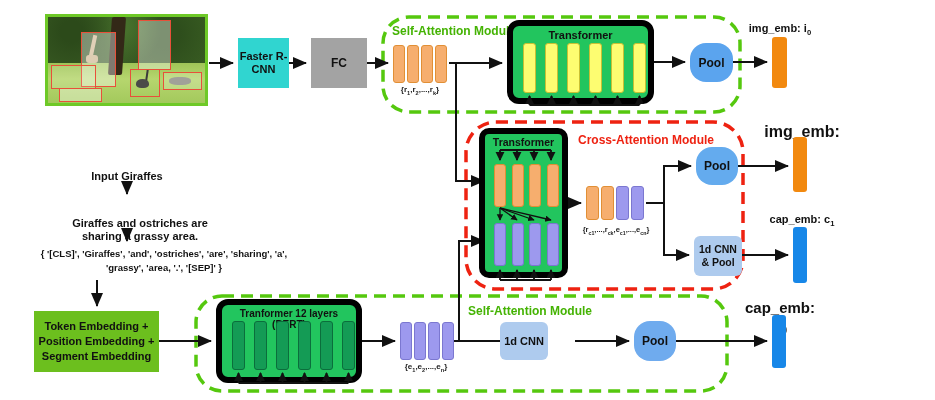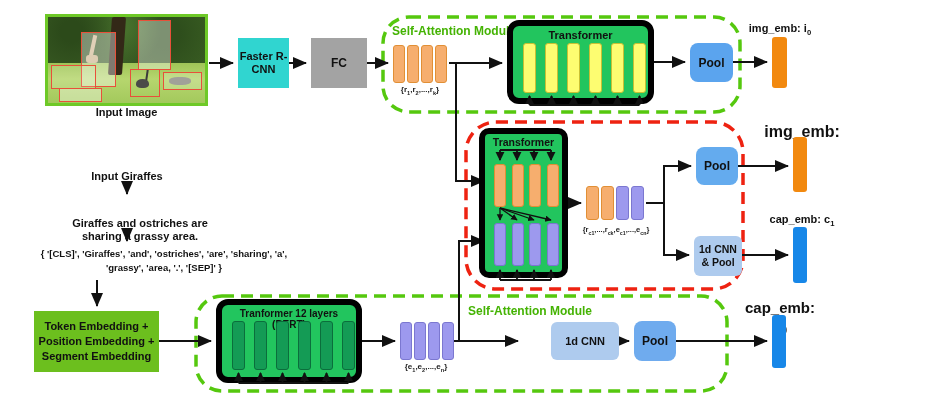--- a/index.html
+++ b/index.html
@@ -22,26 +22,26 @@
   .obody{left:88px;top:62px;width:13px;height:9px;background:#4a4a48;border-radius:50% 50% 40% 40%;}
   .oneck{left:98px;top:52px;width:2px;height:12px;background:#3c3c3a;transform:rotate(8deg);}
   .aright{left:121px;top:60px;width:22px;height:8px;background:#8a8a80;border-radius:40%;}
   .bbox{border:1.5px solid #e8503a;}
   
   .blk{display:flex;align-items:center;justify-content:center;text-align:center;
        font-weight:bold;box-sizing:border-box;}
   .rcnn{left:238px;top:38px;width:51px;height:50px;background:#30d5d0;font-size:11px;line-height:1.15;}
   .fc{left:311px;top:38px;width:56px;height:50px;background:#a3a3a3;font-size:12px;}
   .tokbox{left:34px;top:311px;width:125px;height:61px;background:#6cbf1e;font-size:11px;line-height:1.35;padding:0 4px;}
-  .pool{background:#5ba4ee;border-radius:8px;font-size:12px;}
+  .pool{background:#5ba4ee;border-radius:16px;font-size:12px;}
   .pool-top{left:690px;top:43px;width:43px;height:39px;}
   .pool-x{left:696px;top:147px;width:42px;height:38px;background:#64abee;}
   .pool-b{left:634px;top:321px;width:42px;height:40px;background:#6fabee;}
   .cnnpool{left:694px;top:236px;width:48px;height:40px;background:#aecbee;border-radius:6px;font-size:10.5px;line-height:1.2;}
-  .cnn1d{left:551px;top:322px;width:68px;height:38px;background:#aecbee;border-radius:6px;font-size:11px;}
+  .cnn1d{left:500px;top:322px;width:48px;height:38px;background:#aecbee;border-radius:6px;font-size:11px;}
   
   .tfbox{background:#22c55e;border:6px solid #000000;border-radius:12px;box-sizing:border-box;}
   .tf-top{left:507px;top:20px;width:147px;height:84px;}
   .tf-x{left:479px;top:128px;width:89px;height:150px;border-radius:10px;}
   .tf-bert{left:216px;top:299px;width:146px;height:84px;}
   .tftitle{width:100%;text-align:center;font-weight:bold;}
   .barrow{display:flex;}
   .bar{box-sizing:border-box;border-radius:3px;}
   .bar-y{width:13px;height:50px;background:#fdfd71;border:1.5px solid #c9c033;margin-right:9px;}
   .bar-g{width:13px;height:49px;background:#149b55;border:1.5px solid #0b6e3c;margin-right:9px;}
@@ -115,21 +115,20 @@
     <div class="abs oneck"></div>
     <div class="abs obody"></div>
     <div class="abs aright"></div>
     <div class="abs bbox" style="left:33px;top:15px;width:33px;height:53px;background:rgba(255,255,255,.38)"></div>
     <div class="abs bbox" style="left:90px;top:3px;width:31px;height:48px;background:rgba(255,255,255,.38)"></div>
     <div class="abs bbox" style="left:3px;top:48px;width:43px;height:22px;background:rgba(255,255,255,.15)"></div>
     <div class="abs bbox" style="left:11px;top:71px;width:41px;height:12px;background:rgba(255,255,255,.38)"></div>
     <div class="abs bbox" style="left:82px;top:52px;width:28px;height:26px;"></div>
     <div class="abs bbox" style="left:115px;top:55px;width:37px;height:16px;background:rgba(255,255,255,.2)"></div>
   </div>
-  <div class="abs lbl" style="left:45px;top:106px;width:163px;font-size:11px;">Input Image</div>
 
   <div class="abs blk rcnn">Faster R-CNN</div>
   <div class="abs blk fc">FC</div>
 
   <div class="abs modlbl-g" style="left:392px;top:24px;">Self-Attention Module</div>
 
   <div class="abs barrow" style="left:393px;top:45px;">
     <div class="bar bar-o"></div>
     <div class="bar bar-o"></div>
     <div class="bar bar-o"></div>
@@ -158,20 +157,21 @@
           <path d="M126.5,14 V5" marker-end="url(#arrow-s)"></path>
       </g>
     </svg>
   </div>
 
   <div class="abs blk pool pool-top">Pool</div>
 
   <div class="abs lbl" style="left:740px;top:22px;width:80px;font-size:11px;">img_emb: i<sub>0</sub></div>
   <div class="abs emb emb-o" style="left:772px;top:37px;width:15px;height:51px;"></div>
 
+  <div class="abs modlbl-r" style="left:578px;top:133px;">Cross-Attention Module</div>
 
   <div class="abs tfbox tf-x">
     <div class="abs tftitle" style="left:0;top:2px;font-size:10.5px;">Transformer</div>
     <svg class="abs" style="left:0;top:13px" width="89" height="17">
       <g stroke="#111" stroke-width="1.8" fill="none">
         <path d="M15,3 H66"></path>
         <path d="M15,3 V13" marker-end="url(#arrow-s)"></path>
           <path d="M32,3 V13" marker-end="url(#arrow-s)"></path>
         <path d="M49,3 V13" marker-end="url(#arrow-s)"></path>
           <path d="M66,3 V13" marker-end="url(#arrow-s)"></path>

